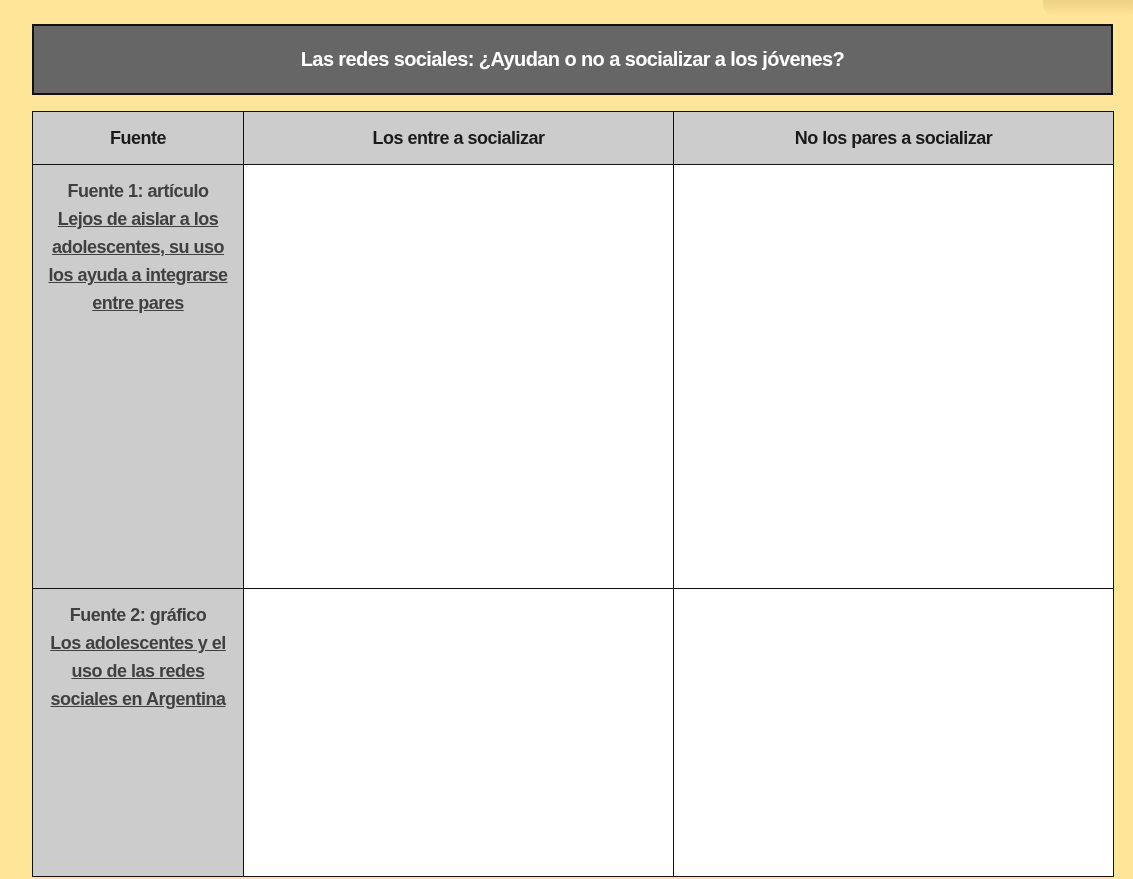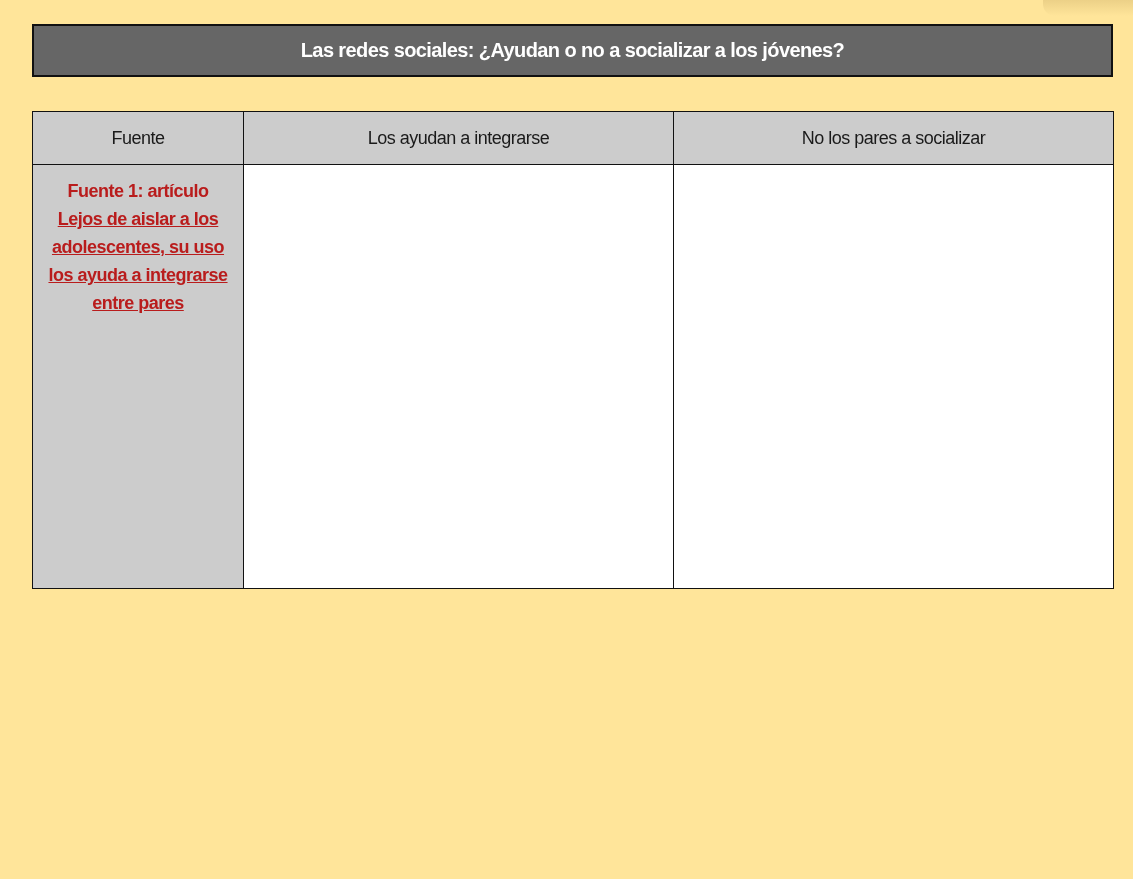--- a/index.html
+++ b/index.html
@@ -18,21 +18,21 @@
       width: 90px;
       height: 16px;
       background: linear-gradient(to bottom, rgba(200,170,100,0.35), rgba(255,229,154,0));
       border-bottom-left-radius: 12px;
     }
     .title-bar {
       position: absolute;
       left: 32px;
       top: 24px;
       width: 1081px;
-      height: 53px;
+      height: 71px;
       background: #666666;
       border: 2px solid #111;
       display: flex;
       align-items: center;
       justify-content: center;
     }
     .title-text {
       color: #ffffff;
       font-weight: bold;
       font-size: 20px;
@@ -50,34 +50,34 @@
     table.sources td, table.sources th {
       border: 1.5px solid #111;
       vertical-align: top;
     }
     table.sources th {
       background: #CCCCCC;
       height: 53px;
       vertical-align: middle;
       text-align: center;
       font-size: 18px;
-      font-weight: normal;
+      font-weight: bold;
       color: #1a1a1a;
       letter-spacing: -0.5px;
     }
     col.c1 { width: 211px; }
     col.c2 { width: 430px; }
     col.c3 { width: 440px; }
     td.source-cell {
       background: #CCCCCC;
       text-align: center;
       padding: 12px 6px 0 6px;
       font-size: 18px;
       line-height: 28px;
-      color: #b91c1c;
+      color: #404040;
       letter-spacing: -0.5px;
     }
     td.source-cell .src-heading {
       display: block;
       font-weight: bold;
     }
     td.source-cell .src-title {
       display: block;
       font-weight: bold;
       text-decoration: underline;
@@ -99,27 +99,35 @@
 
 <table class="sources">
   <colgroup>
     <col class="c1">
       <col class="c2">
       <col class="c3">
   </colgroup>
   <thead>
     <tr>
       <th>Fuente</th>
-      <th>Los ayudan a integrarse</th>
+      <th>Los entre a socializar</th>
       <th>No los pares a socializar</th>
     </tr>
   </thead>
   <tbody>
     <tr class="row1">
       <td class="source-cell">
         <span class="src-heading">Fuente 1: artículo</span>
         <span class="src-title">Lejos de aislar a los adolescentes, su uso los ayuda a integrarse entre pares</span>
       </td>
       <td class="answer-cell"></td>
       <td class="answer-cell"></td>
     </tr>
+    <tr class="row2">
+      <td class="source-cell">
+        <span class="src-heading">Fuente 2: gráfico</span>
+        <span class="src-title">Los adolescentes y el uso de las redes sociales en Argentina</span>
+      </td>
+      <td class="answer-cell"></td>
+      <td class="answer-cell"></td>
+    </tr>
   </tbody>
 </table>
 
 </body></html>

